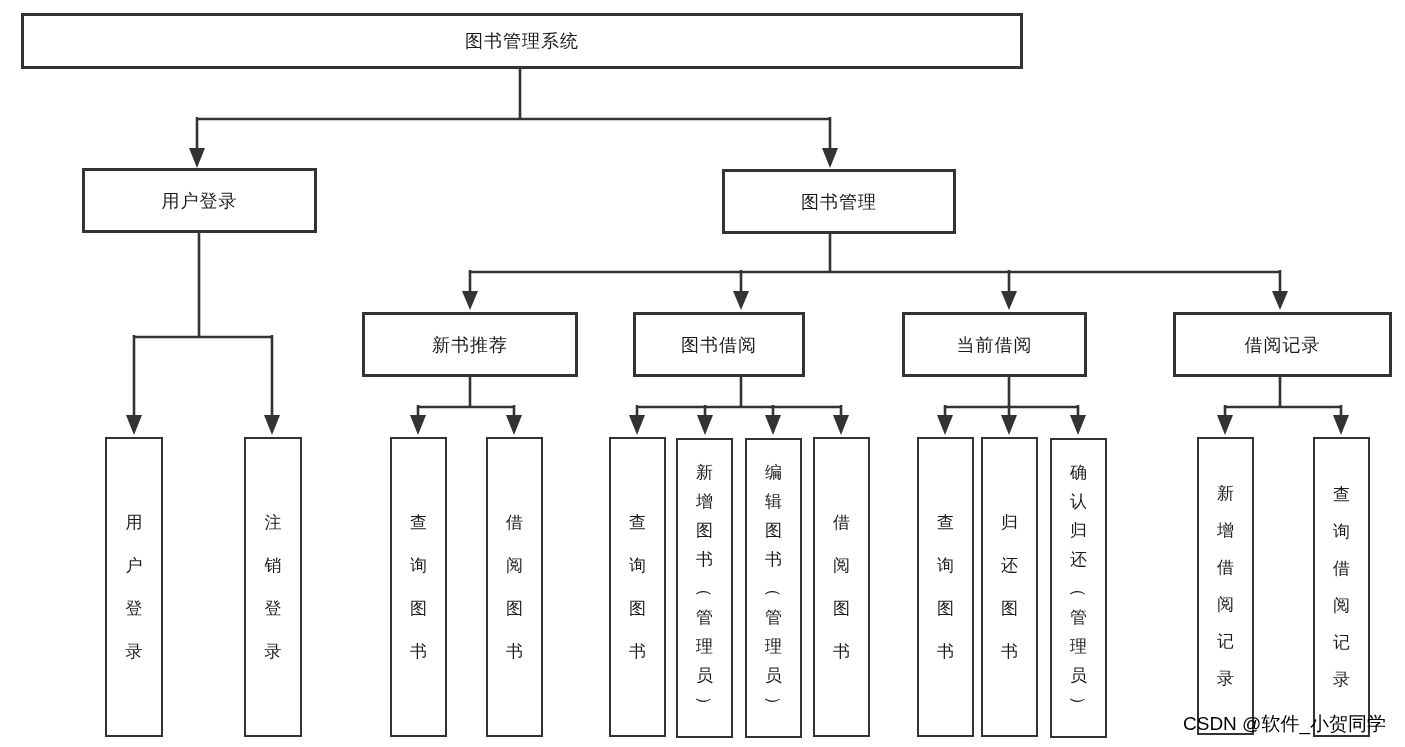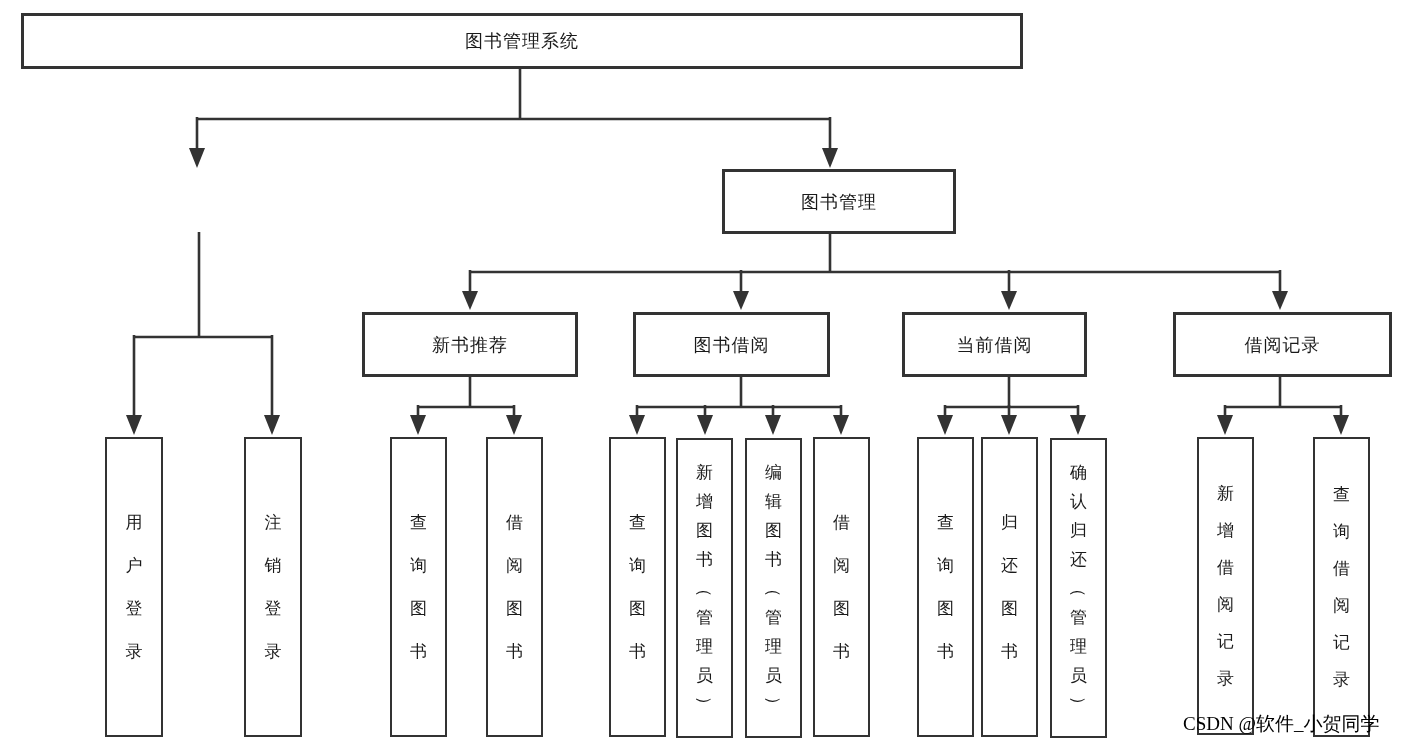--- a/index.html
+++ b/index.html
@@ -1,20 +1,20 @@
 <!DOCTYPE html>
 <html><head>
 <meta charset="utf-8">
 <style>
   html,body{margin:0;padding:0;background:#ffffff;}
   .canvas{
     position:relative;
     width:1405px;height:747px;
     background:#ffffff;
-    font-family:Liberation Serif, serif;
+    font-family:Liberation Sans, sans-serif;
     overflow:hidden;
   }
   svg.connectors{position:absolute;left:0;top:0;width:1405px;height:747px;}
   svg.connectors line{stroke:#333333;stroke-width:2.6;}
   svg.connectors polygon{fill:#333333;stroke:none;}
   .node{
     position:absolute;
     background:#ffffff;
     border:3px solid #333333;
     box-sizing:border-box;
@@ -115,24 +115,25 @@
       <line x1="1225" y1="407" x2="1341" y2="407"></line>
       <line x1="1225" y1="405" x2="1225" y2="417"></line>
       <polygon points="1217,415 1233,415 1225,435"></polygon>
       <line x1="1341" y1="405" x2="1341" y2="417"></line>
       <polygon points="1333,415 1349,415 1341,435"></polygon>
     </g>
   </svg>
 
   <div class="node h" style="left:21px;top:13px;width:1002px;height:56px;">图书管理系统</div>
 
+  <div class="node h" style="left:82px;top:168px;width:235px;height:65px;">用户登录</div>
   <div class="node h" style="left:713px;top:169px;width:234px;height:65px;margin-left:9px;">图书管理</div>
 
   <div class="node h" style="left:362px;top:312px;width:216px;height:65px;">新书推荐</div>
-  <div class="node h" style="left:633px;top:312px;width:197px;height:65px;">图书借阅</div>
+  <div class="node h" style="left:633px;top:312px;width:172px;height:65px;">图书借阅</div>
   <div class="node h" style="left:902px;top:312px;width:185px;height:65px;">当前借阅</div>
   <div class="node h" style="left:1173px;top:312px;width:219px;height:65px;">借阅记录</div>
 
   <div class="node v" style="left: 105px; top: 437px; width: 58px; height: 300px; row-gap: 26px;">
       <span class="vchar">用</span>
       <span class="vchar">户</span>
       <span class="vchar">登</span>
       <span class="vchar">录</span>
     </div>
   <div class="node v" style="left: 244px; top: 437px; width: 58px; height: 300px; row-gap: 26px;">

